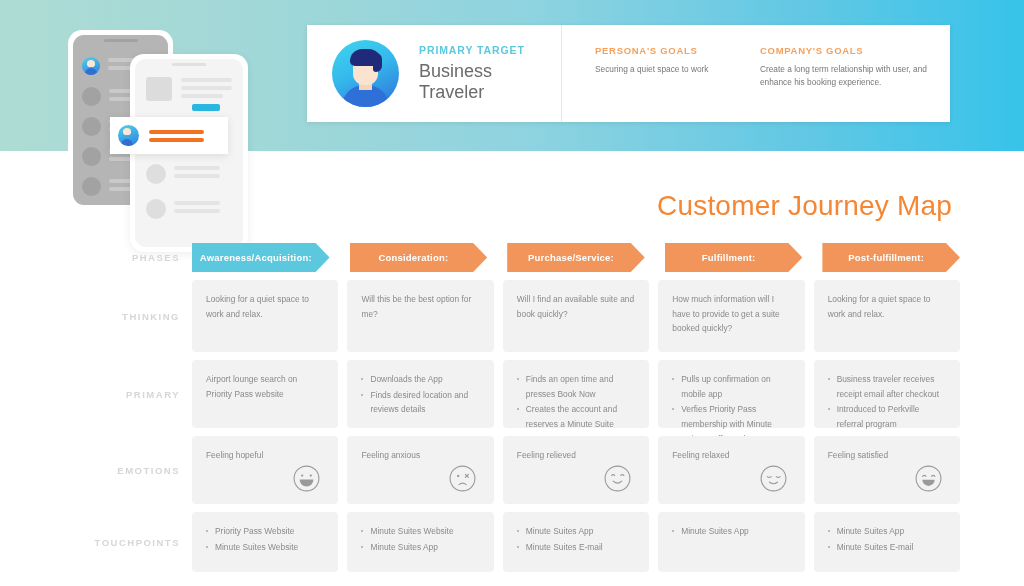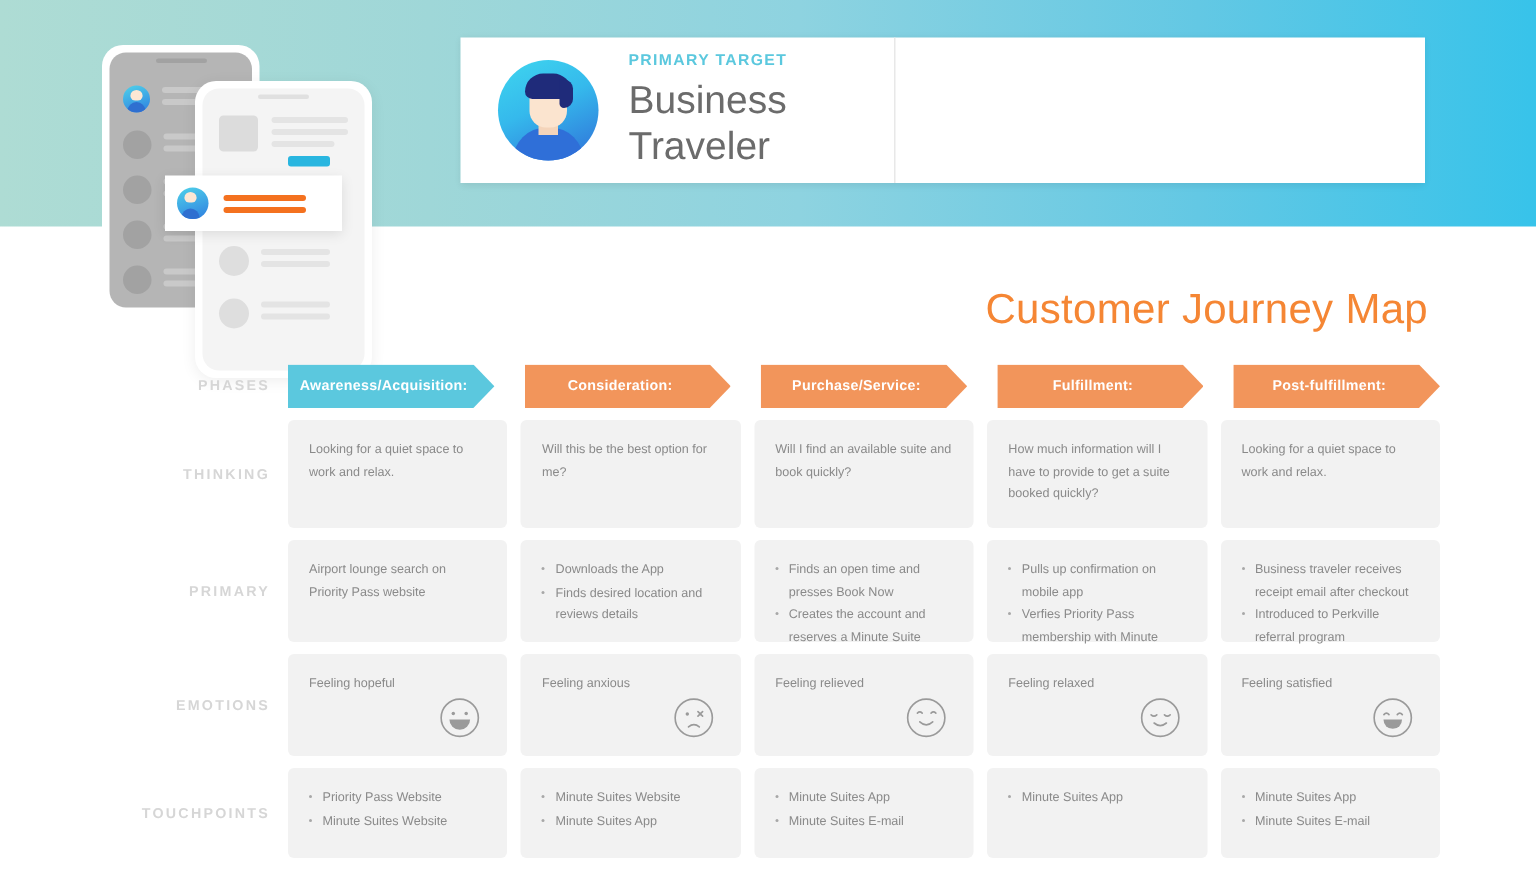--- a/index.html
+++ b/index.html
@@ -207,21 +207,21 @@
   .persona-text { margin-left: 20px; }
   .persona-eyebrow {
     color: #5bc8de;
     font-size: 10.5px;
     letter-spacing: .9px;
     font-weight: bold;
     margin-bottom: 5px;
   }
   .persona-name {
     color: #6b6b6b;
-    font-size: 26px;
+    font-size: 18px;
     font-weight: normal;
   }
   .persona-right {
     flex: 1;
     display: flex;
     padding: 20px 0 0 33px;
   }
   .goal-block { width: 140px; }
   .goal-block.wide { width: 190px; margin-left: 25px; }
   .goal-title {
@@ -423,20 +423,30 @@
       <div class="body"></div>
       <div class="neck"></div>
       <div class="face"></div>
       <div class="hair"></div>
     </div>
     <div class="persona-text">
       <div class="persona-eyebrow">PRIMARY TARGET</div>
       <div class="persona-name">Business Traveler</div>
     </div>
   </div>
+  <div class="persona-right">
+    <div class="goal-block">
+      <div class="goal-title">PERSONA'S GOALS</div>
+      <div class="goal-body">Securing a quiet space to work</div>
+    </div>
+    <div class="goal-block wide">
+      <div class="goal-title">COMPANY'S GOALS</div>
+      <div class="goal-body">Create a long term relationship with user, and enhance his booking experience.</div>
+    </div>
+  </div>
 </div>
 
 <div class="map-title">Customer Journey Map</div>
 
 <div class="grid">
 
   <div class="grid-row phases-row">
     <div class="row-label">PHASES</div>
     <div class="cells" id="phases-cells">
         <div class="cell">

